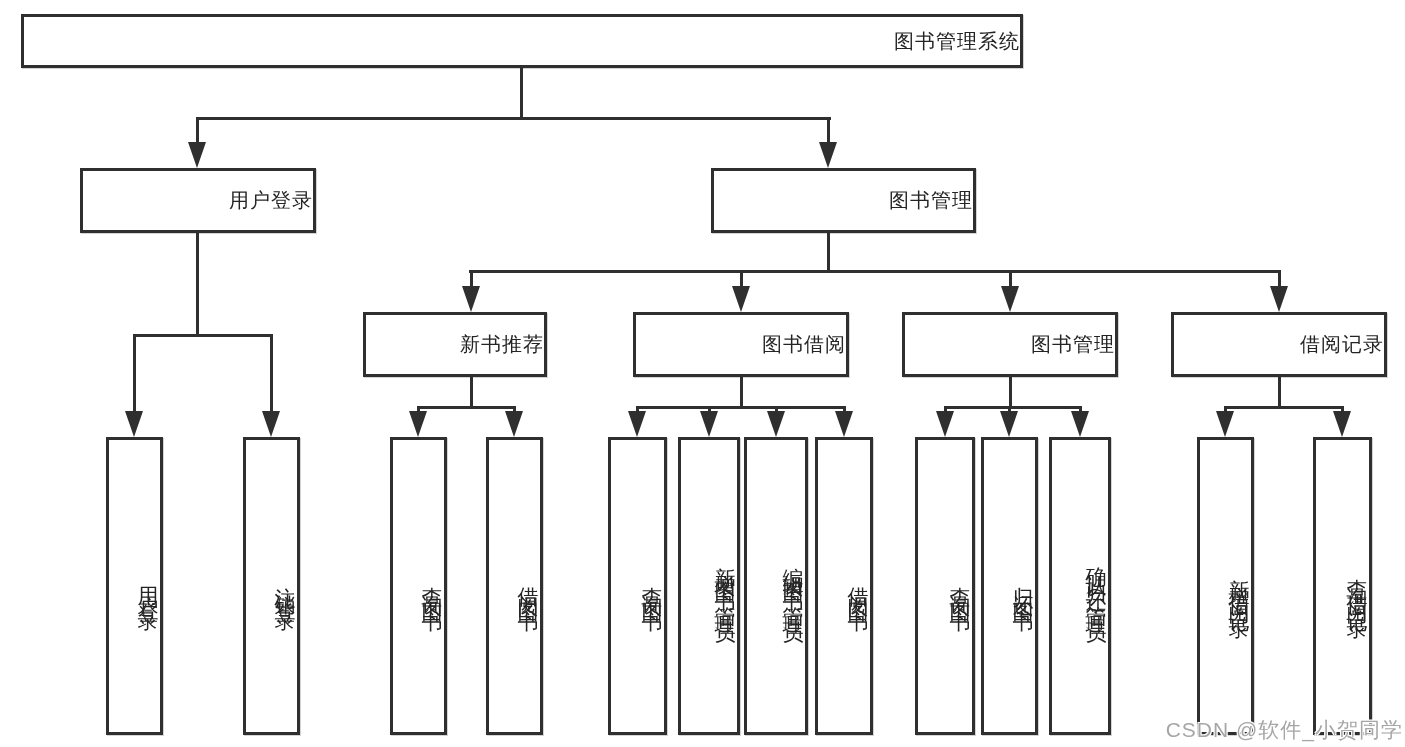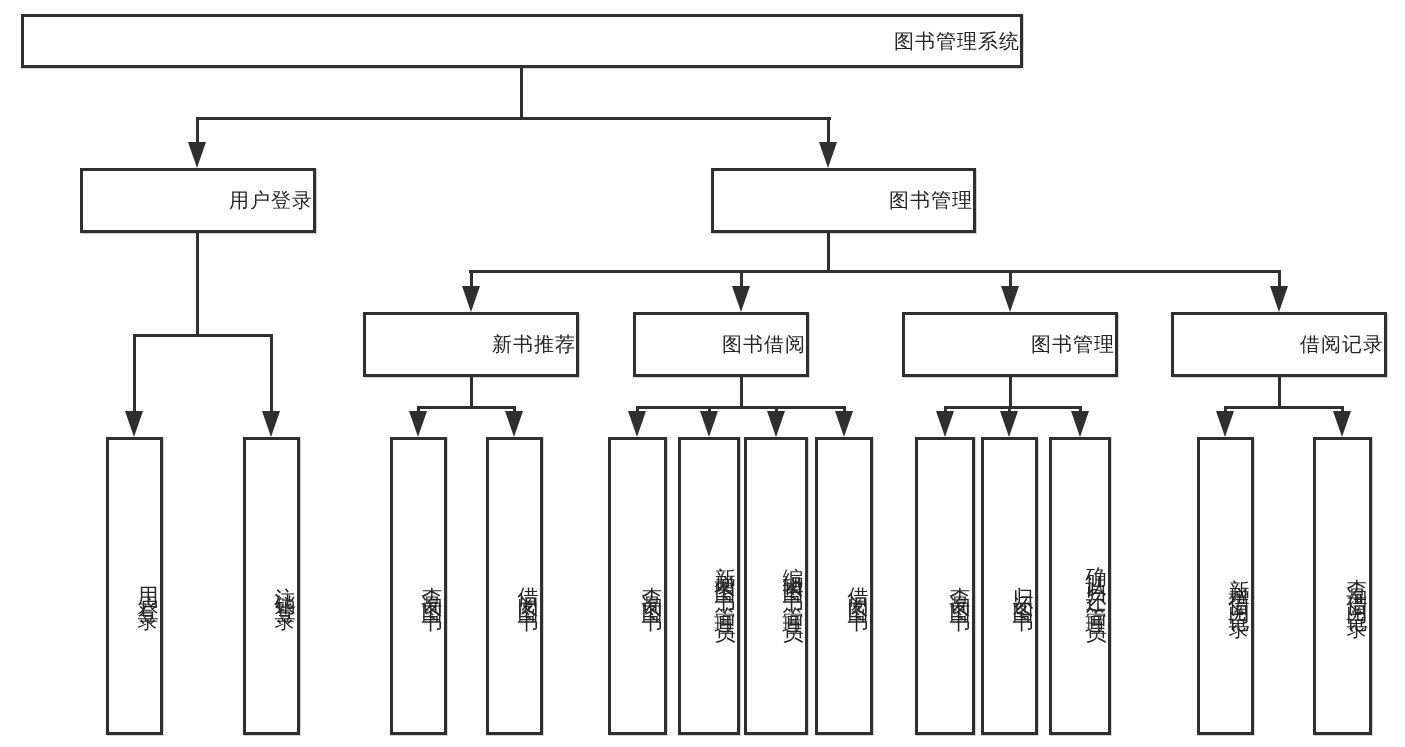--- a/index.html
+++ b/index.html
@@ -47,24 +47,24 @@
     <span>图书管理系统</span>
   </div>
 
   <div class="box hbox" style="left:80px;top:168px;width:236px;height:65px">
     <span>用户登录</span>
   </div>
   <div class="box hbox" style="left:711px;top:168px;width:265px;height:65px">
     <span>图书管理</span>
   </div>
 
-  <div class="box hbox" style="left:363px;top:312px;width:216px;height:65px">
+  <div class="box hbox" style="left:363px;top:312px;width:184px;height:65px">
     <span>新书推荐</span>
   </div>
-  <div class="box hbox" style="left:633px;top:312px;width:176px;height:65px">
+  <div class="box hbox" style="left:633px;top:312px;width:216px;height:65px">
     <span>图书借阅</span>
   </div>
   <div class="box hbox" style="left:902px;top:312px;width:216px;height:65px">
     <span>图书管理</span>
   </div>
   <div class="box hbox" style="left:1171px;top:312px;width:216px;height:65px">
     <span>借阅记录</span>
   </div>
 
   <div class="box vbox" style="left:106px;top:437px;width:57px;height:298px">
@@ -104,20 +104,21 @@
     <span>确认归还（管理员）</span>
   </div>
 
   <div class="box vbox" style="left:1197px;top:437px;width:57px;height:298px">
     <span>新增借阅记录</span>
   </div>
   <div class="box vbox" style="left:1313px;top:437px;width:59px;height:298px">
     <span>查询借阅记录</span>
   </div>
 
+  <div class="watermark">CSDN @软件_小贺同学</div>
 <div class="line" style="left: 520px; top: 68px; width: 3px; height: 51px;"></div>
     <div class="line" style="left: 196px; top: 117px; width: 635px; height: 3px;"></div>
     <div class="line" style="left: 196px; top: 117px; width: 3px; height: 32px;"></div>
     <div class="line" style="left: 827px; top: 117px; width: 3px; height: 32px;"></div>
     <div class="line" style="left: 196px; top: 233px; width: 3px; height: 103px;"></div>
     <div class="line" style="left: 133px; top: 334px; width: 140px; height: 3px;"></div>
     <div class="line" style="left: 133px; top: 334px; width: 3px; height: 79px;"></div>
     <div class="line" style="left: 270px; top: 334px; width: 3px; height: 79px;"></div>
     <div class="line" style="left: 827px; top: 233px; width: 3px; height: 40px;"></div>
     <div class="line" style="left: 469px; top: 270px; width: 812px; height: 3px;"></div>

